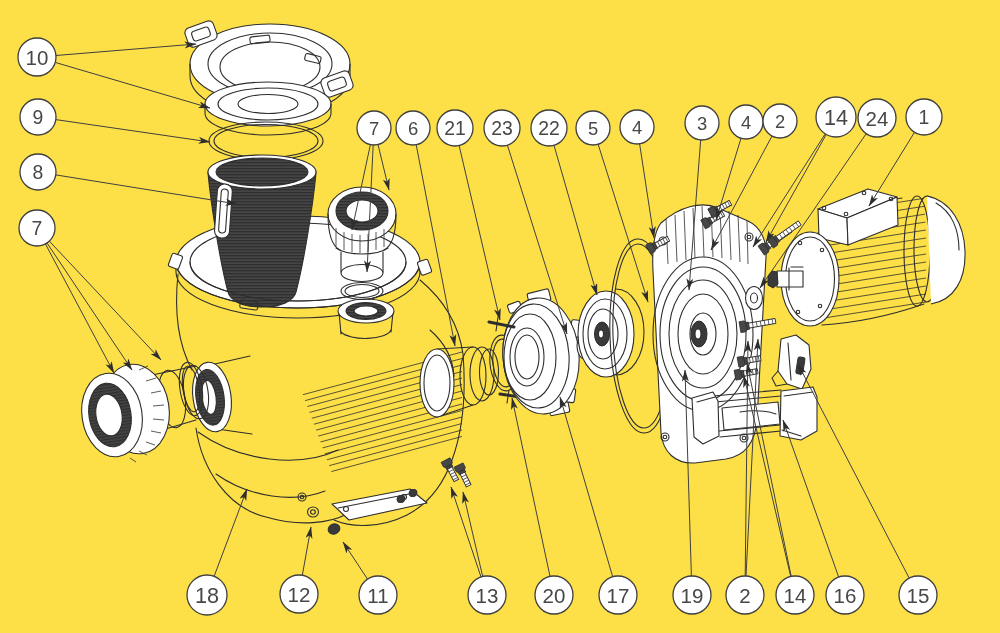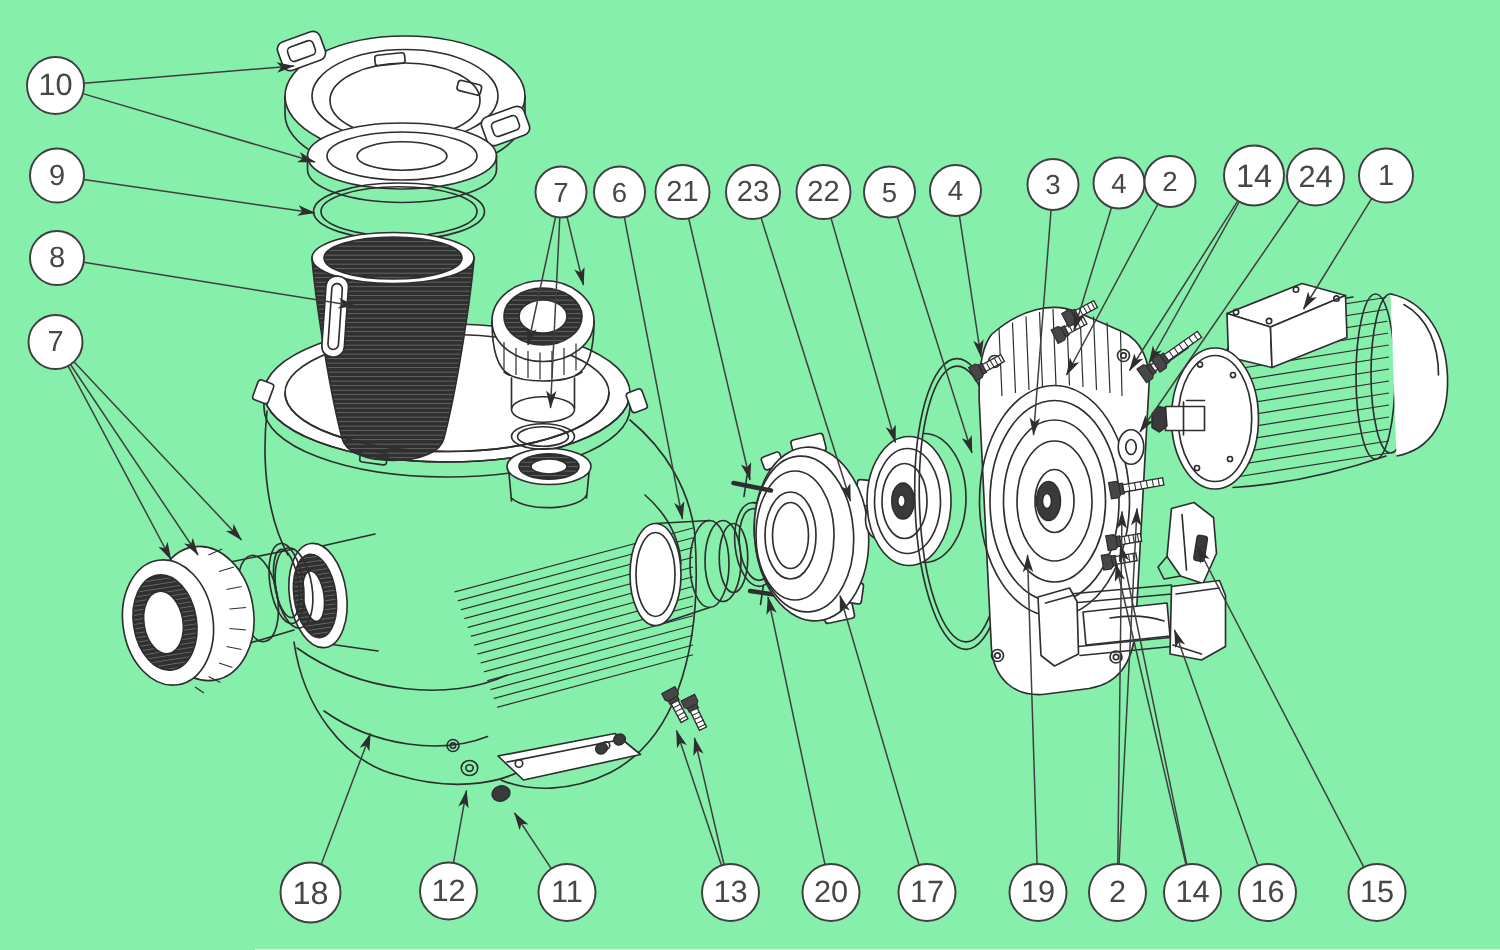--- a/index.html
+++ b/index.html
@@ -1,16 +1,16 @@
 <!DOCTYPE html>
 <html><head>
 <meta charset="utf-8">
 <style>
   html,body{margin:0;padding:0;background:#fff;}
-  .stage{position:relative;width:1000px;height:633px;background:#86efac;overflow:hidden;font-family:"Liberation Sans",sans-serif;}
+  .stage{position:relative;width:1000px;height:633px;background:#fde047;overflow:hidden;font-family:"Liberation Sans",sans-serif;}
   svg{display:block;}
   
   .ln{stroke:#2e2e2e;fill:none;stroke-width:1.1;stroke-linecap:round;stroke-linejoin:round;}
   .fw{stroke:#2e2e2e;fill:#ffffff;stroke-width:1.1;stroke-linejoin:round;}
   .fd{stroke:#2e2e2e;fill:#3a3a3a;stroke-width:1;stroke-linejoin:round;}
   .fm{stroke:#2e2e2e;fill:url(#mesh);stroke-width:1.1;stroke-linejoin:round;}
   .thk{stroke:#2e2e2e;fill:none;stroke-width:3;stroke-linecap:round;}
   .thin{stroke:#2e2e2e;fill:none;stroke-width:.8;}
   .leader{stroke:#3f3f3f;stroke-width:1;fill:none;}
   .balloon-circle{fill:#fff;stroke:#3f3f3f;stroke-width:1.3;}

